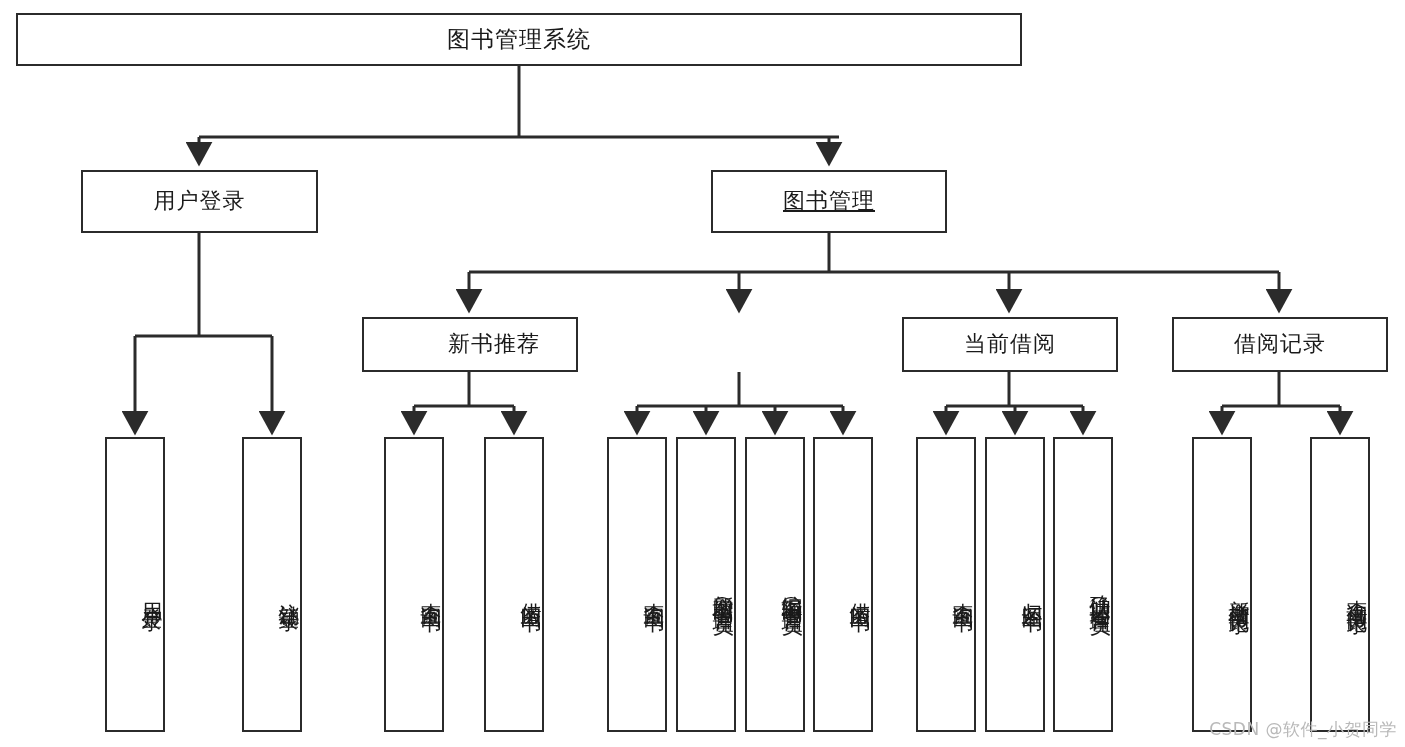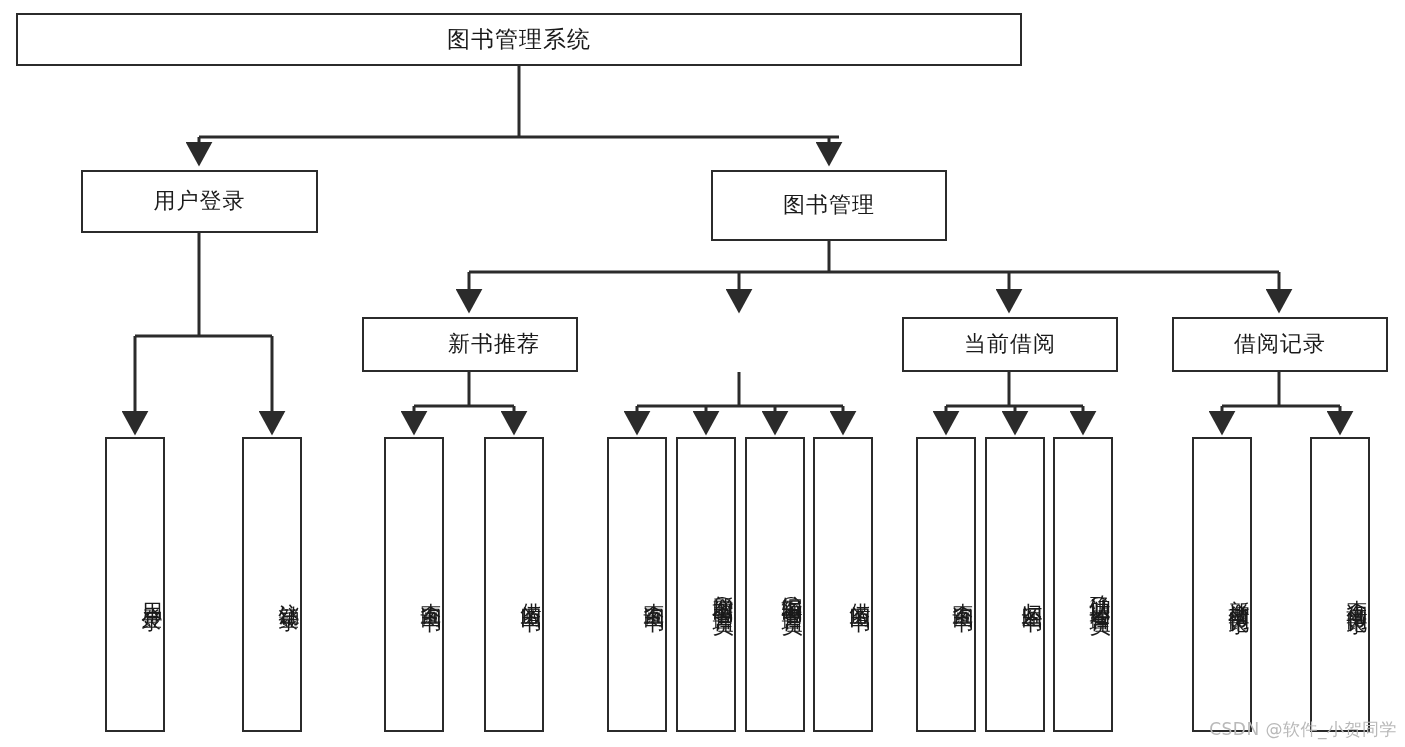--- a/index.html
+++ b/index.html
@@ -121,21 +121,21 @@
     </g>
   </svg>
 
   <div class="node h root" style="left:16px;top:13px;width:1006px;height:53px;">
     <span>图书管理系统</span>
   </div>
 
   <div class="node h" style="left:81px;top:170px;width:237px;height:63px;">
     <span>用户登录</span>
   </div>
-  <div class="node h" style="left:711px;top:170px;width:236px;height:71px;">
+  <div class="node h" style="left:711px;top:170px;width:236px;height:63px;text-decoration:underline;">
     <span>图书管理</span>
   </div>
 
   <div class="node h" style="left:362px;top:317px;width:216px;height:55px;padding-left:48px;">
     <span>新书推荐</span>
   </div>
   <div class="node h" style="left:902px;top:317px;width:216px;height:55px;">
     <span>当前借阅</span>
   </div>
   <div class="node h" style="left:1172px;top:317px;width:216px;height:55px;text-align:center;">

